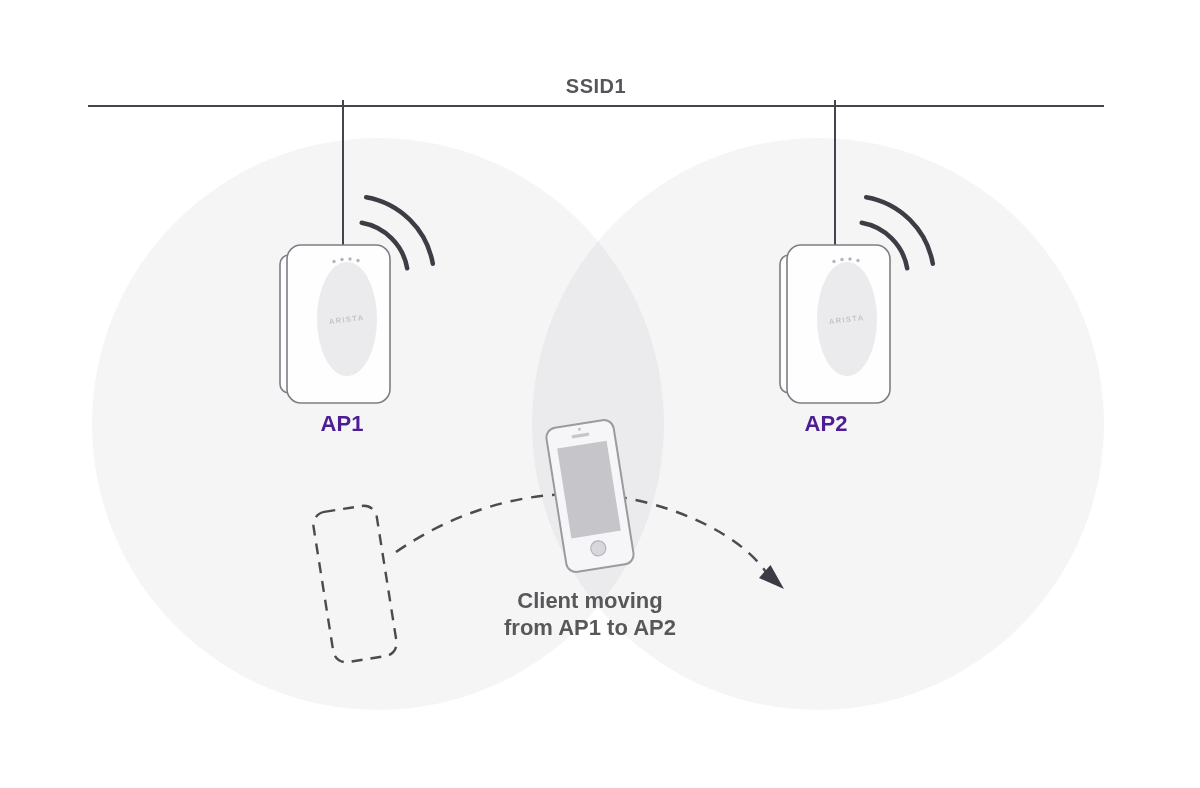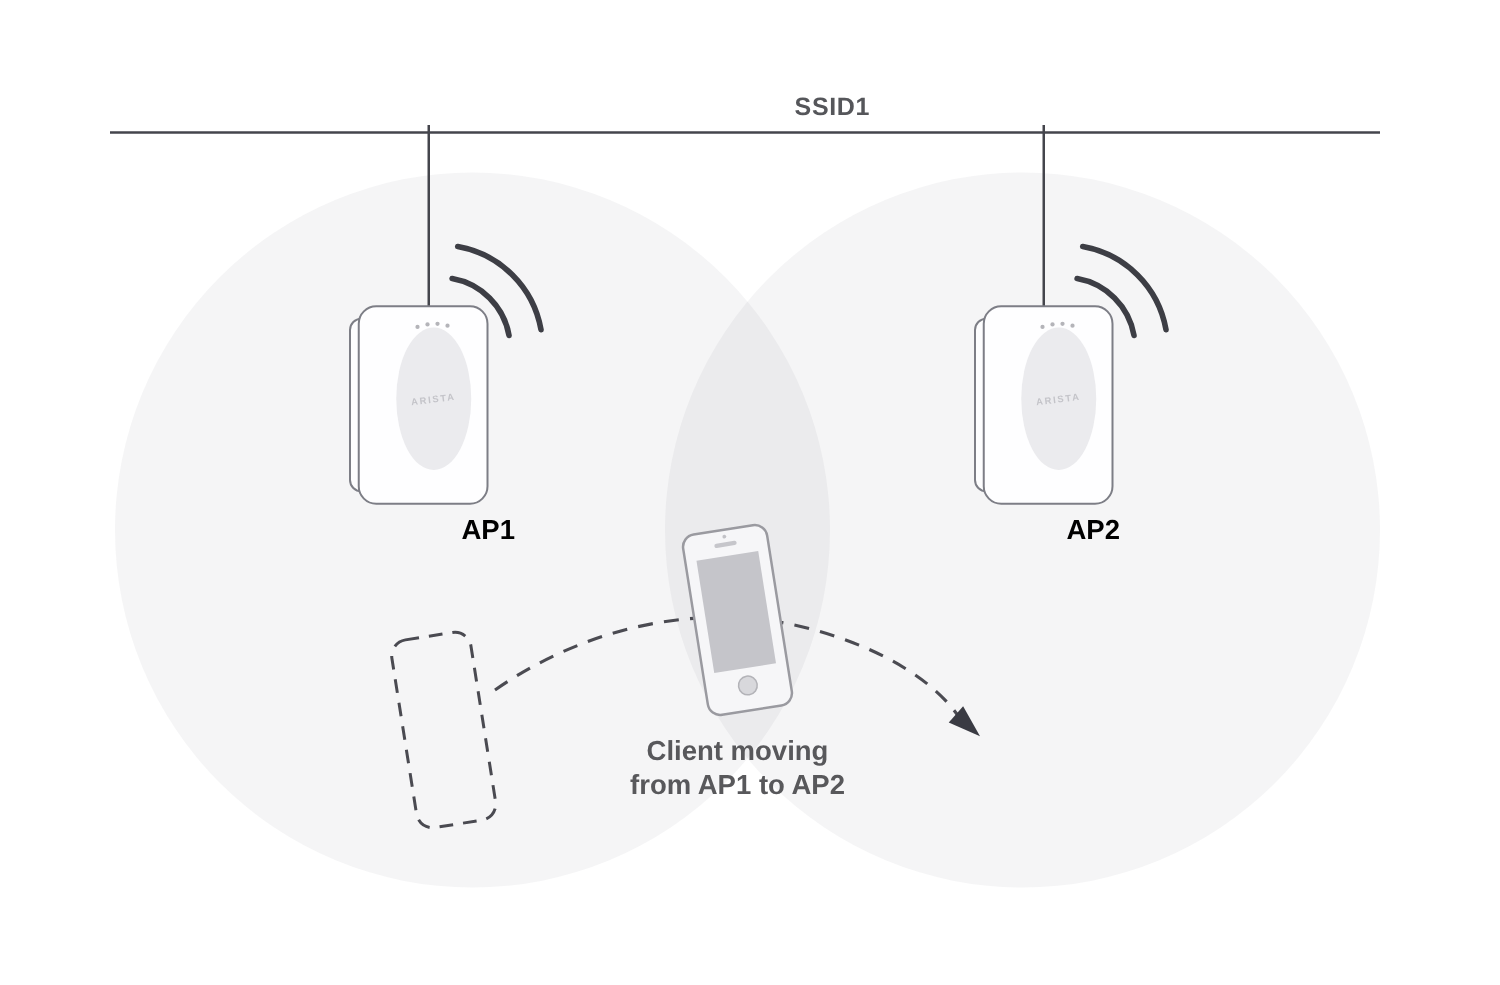--- a/index.html
+++ b/index.html
@@ -8,24 +8,24 @@
     background:#ffffff;font-family:"Liberation Sans",sans-serif;
   }
   .coverage{
     position:absolute;width:572px;height:572px;border-radius:50%;
     background:rgba(80,80,92,0.055);
   }
   .coverage.left{left:92px;top:138px;}
   .coverage.right{left:532px;top:138px;}
   svg.layer{position:absolute;left:0;top:0;}
   .label{
-    position:absolute;text-align:right;font-weight:bold;color:#55565a;
+    position:absolute;text-align:center;font-weight:bold;color:#55565a;
   }
   .label.ssid{left:496px;top:75px;width:200px;font-size:20px;letter-spacing:.5px;}
-  .label.ap{width:140px;top:411px;font-size:22px;color:#000000;}
+  .label.ap{width:140px;top:411px;font-size:22px;color:#4c1d95;}
   .label.ap1{left:272px;}
   .label.ap2{left:756px;}
   .caption{
     position:absolute;left:460px;top:587px;width:260px;text-align:center;
     font-weight:bold;font-size:22px;line-height:27px;color:#58585b;
   }
 </style>
 </head>
 <body>
 

